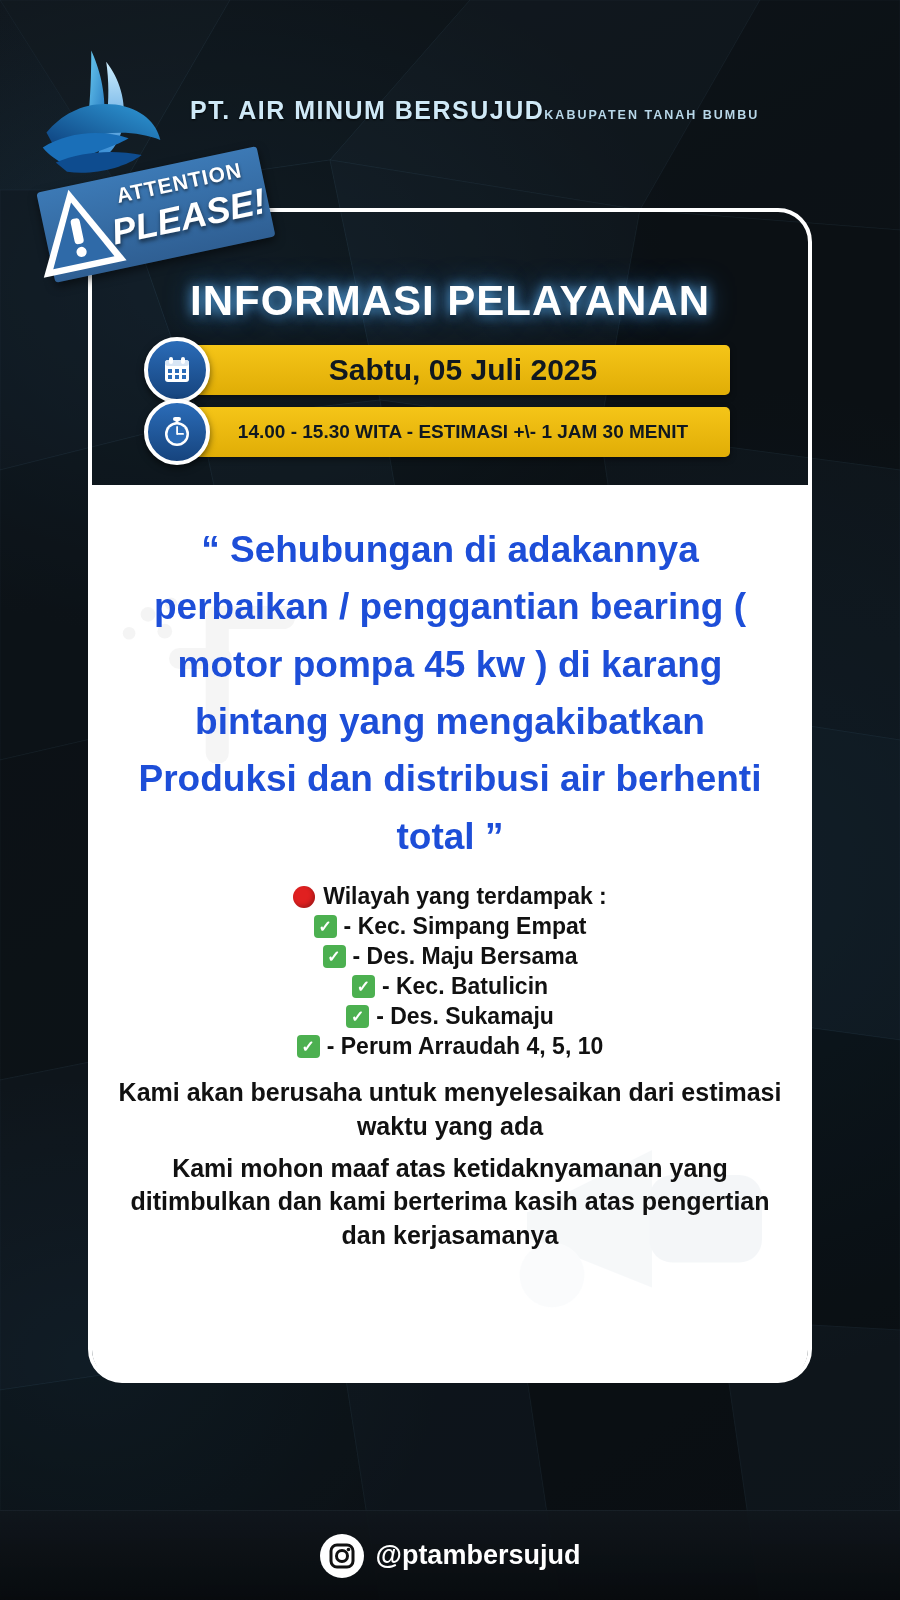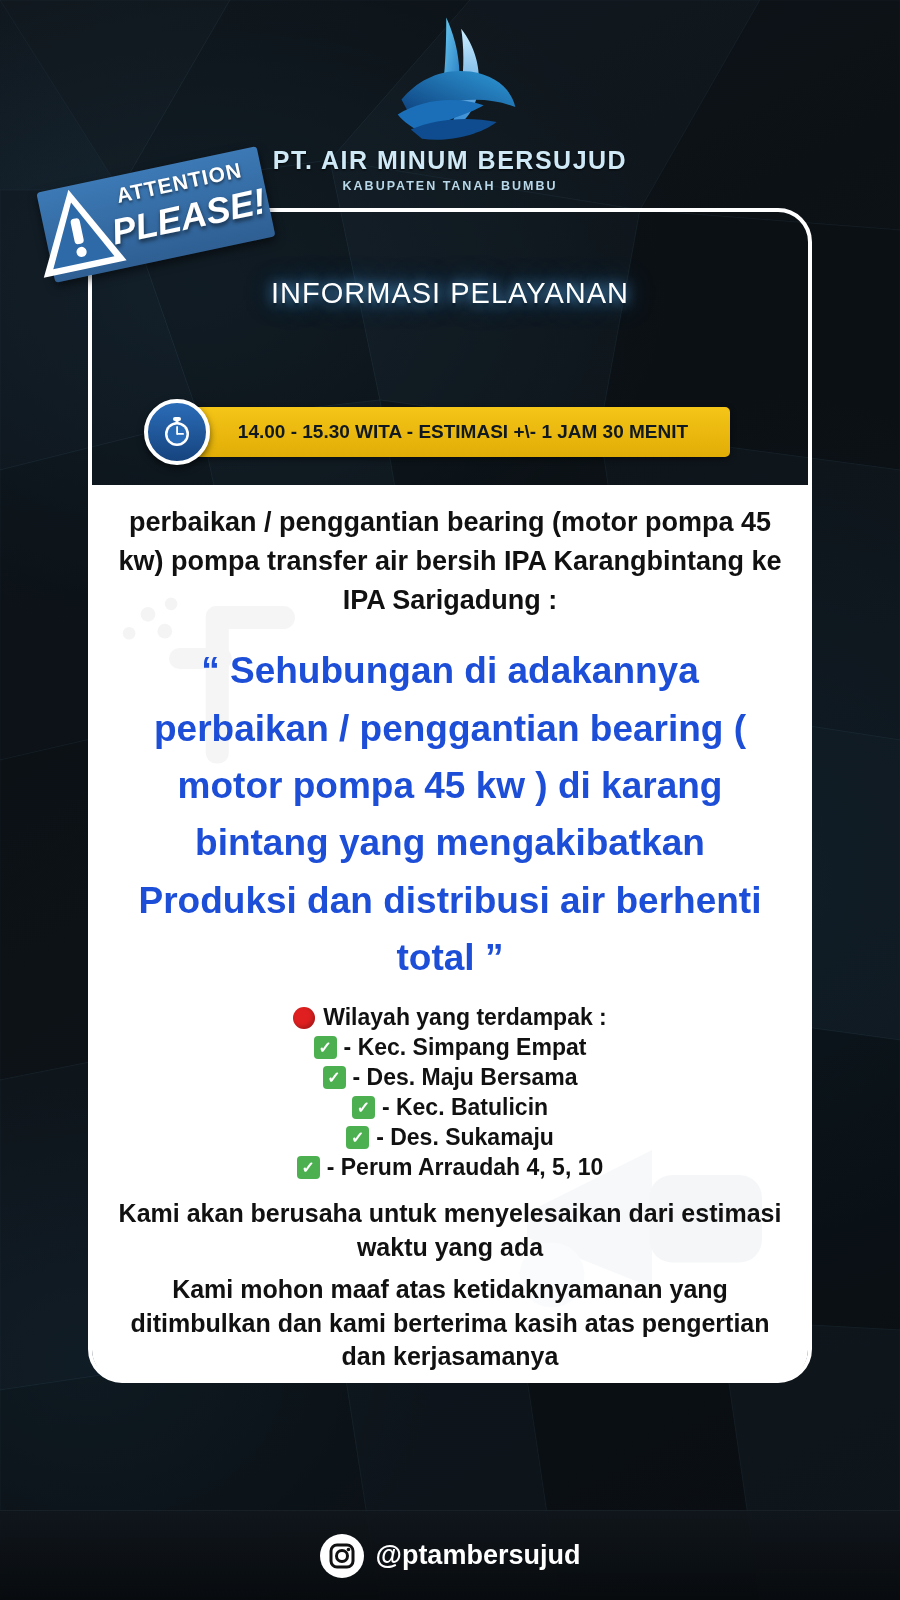--- a/index.html
+++ b/index.html
@@ -20,21 +20,21 @@
     overflow: hidden;
   }
   
   .facets { position:absolute; inset:0; opacity:0.55; }
   .facets polygon { stroke: rgba(120,170,200,0.10); stroke-width: 1; }
 
   
   .header {
     position: relative;
     height: 215px;
-    display: flex; flex-direction: column;
+    display: flex; flex-direction: row;
     align-items: center; justify-content: flex-start;
     padding-top: 10px;
   }
   .logo-mark { width: 190px; height: 140px; }
   .logo-title {
     font-size: 25px; font-weight: bold; letter-spacing: 1.5px;
     color: #cfe9f7;
     text-shadow: 0 1px 2px rgba(0,0,0,.9);
     margin-top: -4px;
   }
@@ -81,21 +81,21 @@
     z-index: 3;
   }
   .panel-dark {
     position: absolute;
     left: 92px; top: 265px; width: 716px; height: 220px;
     z-index: 4;
   }
   .title {
     position: absolute; left: 0; top: 12px; width: 100%;
     text-align: center;
-    font-size: 29px; font-weight: normal; letter-spacing: 1px;
+    font-size: 42px; font-weight: bold; letter-spacing: 1px;
     color: #ffffff;
     text-shadow: 0 0 12px rgba(90,170,230,.95), 0 0 26px rgba(60,140,220,.7), 0 3px 3px rgba(0,0,0,.8);
   }
   .bar {
     position: absolute; left: 78px; width: 560px; height: 50px;
     background: linear-gradient(180deg,#f5c518,#e0ad06);
     border-radius: 5px;
     display: flex; align-items: center;
     box-shadow: 0 2px 6px rgba(0,0,0,.45);
   }
@@ -259,20 +259,39 @@
       <rect x="45" y="36" width="10" height="28" rx="4" fill="#ffffff"></rect>
       <circle cx="50" cy="73" r="5.5" fill="#ffffff"></circle>
     </svg>
   </div>
 
   <div class="frame"></div>
 
   <div class="panel-dark">
     <div class="title">INFORMASI PELAYANAN</div>
 
+    <div class="bar date">
+      <div class="badge-icon">
+        <svg width="34" height="34" viewBox="0 0 34 34">
+          <rect x="5" y="7" width="24" height="22" rx="3" fill="#ffffff"></rect>
+          <rect x="5" y="7" width="24" height="6" rx="3" fill="#d8e6f5"></rect>
+          <rect x="9" y="4" width="4" height="7" rx="2" fill="#ffffff"></rect>
+          <rect x="21" y="4" width="4" height="7" rx="2" fill="#ffffff"></rect>
+          <g fill="#2b6cb8">
+            <rect x="8" y="16" width="4" height="4"></rect>
+              <rect x="15" y="16" width="4" height="4"></rect>
+            <rect x="22" y="16" width="4" height="4"></rect>
+              <rect x="8" y="22" width="4" height="4"></rect>
+            <rect x="15" y="22" width="4" height="4"></rect>
+              <rect x="22" y="22" width="4" height="4"></rect>
+          </g>
+        </svg>
+      </div>
+      <div class="txt">Sabtu, 05 Juli 2025</div>
+    </div>
 
     <div class="bar time">
       <div class="badge-icon">
         <svg width="34" height="34" viewBox="0 0 34 34">
           <circle cx="17" cy="19" r="12" fill="#ffffff"></circle>
           <circle cx="17" cy="19" r="9.5" fill="#2b6cb8"></circle>
           <rect x="13" y="2" width="8" height="4" rx="2" fill="#ffffff"></rect>
           <rect x="15.5" y="5" width="3" height="3" fill="#ffffff"></rect>
           <rect x="16.2" y="11" width="1.8" height="9" rx="1" fill="#ffffff"></rect>
           <rect x="17" y="18" width="7" height="1.8" rx="1" fill="#ffffff"></rect>
@@ -291,21 +310,20 @@
       <rect x="95" y="20" width="22" height="150" rx="10" fill="#8a8a8a"></rect>
       <rect x="95" y="20" width="85" height="22" rx="11" fill="#8a8a8a"></rect>
       <rect x="60" y="60" width="60" height="20" rx="10" fill="#8a8a8a"></rect>
     </svg>
     <svg class="wm right" viewBox="0 0 240 200" style="position:absolute;right:6px;bottom:30px;width:300px;opacity:.09">
       <path d="M20 90 L120 40 L120 150 L20 110 Z" fill="#9fb6c8"></path>
       <rect x="118" y="60" width="90" height="70" rx="18" fill="#8fa9bd"></rect>
       <circle cx="40" cy="140" r="26" fill="#cfdde8"></circle>
     </svg>
 
-    <div class="intro">perbaikan / penggantian bearing (motor pompa 45 kw) pompa transfer air bersih IPA Karangbintang ke IPA Sarigadung :</div>
     <div class="quote">“ Sehubungan di adakannya perbaikan / penggantian bearing  ( motor pompa 45 kw ) di karang bintang yang mengakibatkan Produksi dan distribusi air berhenti total ”</div>
 
     <div class="affected">
       <div class="aff-head">
         <span class="dot-red"></span>
         <span>Wilayah yang terdampak :</span>
       </div>
       <div class="aff-item">
         <span class="check">✓</span>
         <span>- Kec. Simpang Empat</span>

